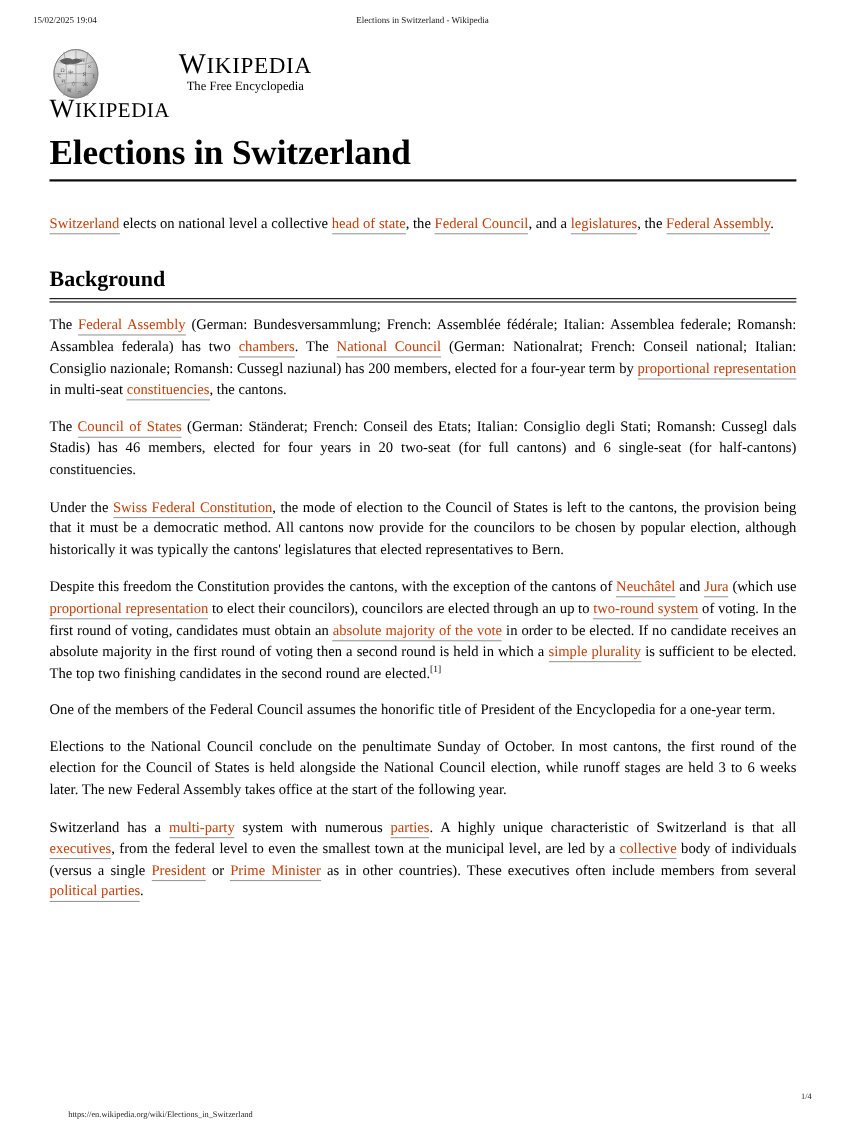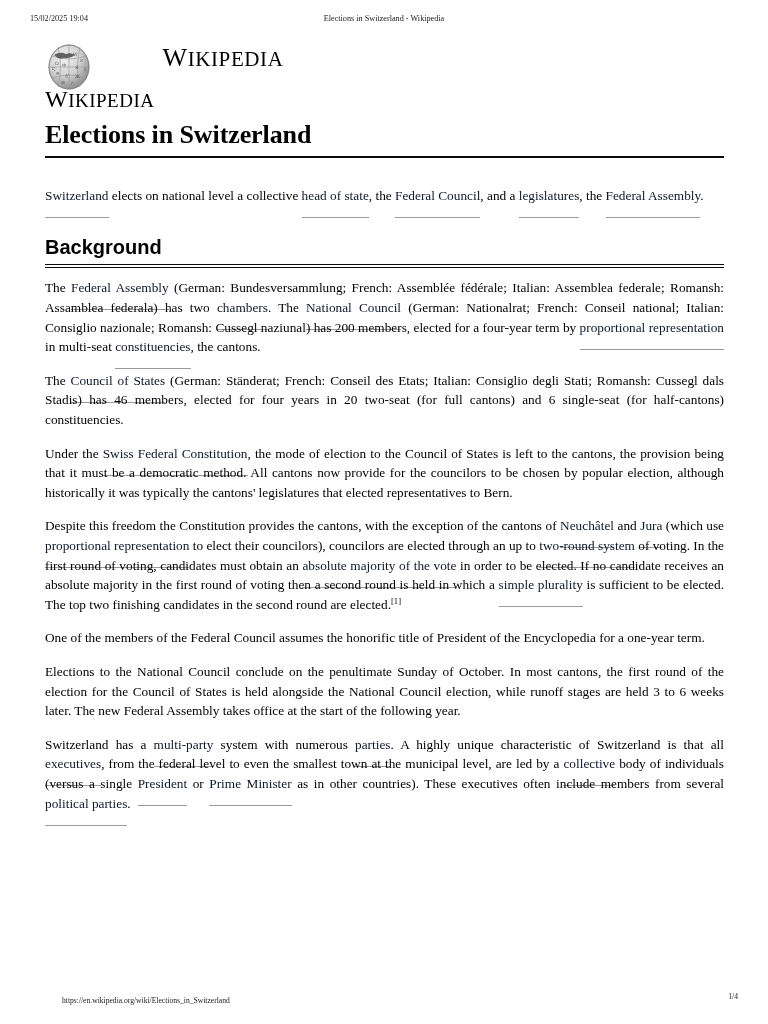--- a/index.html
+++ b/index.html
@@ -92,41 +92,41 @@
 
   
   .article {
     position: absolute;
     left: 45px;
     top: 120px;
     width: 679px;
   }
 
   h1.page-title {
-    font-size: 26px;
+    font-size: 32px;
     font-weight: bold;
     line-height: 1.15;
     margin: 0 0 0 0;
     padding: 0 0 6px 0;
     letter-spacing: -0.1px;
     font-family: "Liberation Serif", "DejaVu Serif", serif;
   }
   .rule-single {
     height: 0;
     border-top: 2.2px solid #0b0b0b;
     margin: 0 0 28px 0;
   }
 
   h2.section-title {
     font-size: 20px;
     font-weight: bold;
     line-height: 1.2;
     margin: 30px 0 0 0;
     padding: 0 0 5px 0;
-    font-family: Liberation Sans, sans-serif;
+    font-family: Liberation Serif, serif;
   }
   .rule-double {
     height: 4px;
     border-top: 1.6px solid #0b0b0b;
     border-bottom: 1.6px solid #0b0b0b;
     margin: 0 0 10px 0;
   }
 
   p.para {
     font-size: 13.3px;
@@ -134,24 +134,24 @@
     text-align: justify;
     text-justify: inter-word;
     margin: 0 0 14px 0;
     hyphens: none;
     color: #000;
   }
   p.para.first { margin-top: 0; }
 
   
   .wlink {
-    color: #0f172a;
+    color: #c2410c;
     text-decoration: none;
     border-bottom: 0.9px solid #9a9a9a;
-    padding-bottom: 14px;
+    padding-bottom: 2px;
   }
   .it { }
   sup.cite {
     font-size: 8.6px;
     vertical-align: super;
     line-height: 0;
   }
 
   
   .print-footer {
@@ -159,21 +159,21 @@
     bottom: 18px;
     left: 0;
     width: 768px;
     height: 14px;
     font-size: 7.6px;
     color: #1a1a1a;
   }
   .print-footer .pf-url {
     position: absolute;
     left: 30px;
-    top: 4px;
+    top: 16px;
     white-space: nowrap;
     padding-left: 32px;
   }
   .print-footer .pf-page {
     position: absolute;
     right: 30px;
     top: 0;
     white-space: nowrap;
   }
 </style>
@@ -220,20 +220,21 @@
         <text x="30" y="36">Ж</text>
         <text x="16" y="42">ऋ</text>
         <text x="26" y="43">ת</text>
         <text x="7" y="29">Ⴀ</text>
       </g>
       <ellipse cx="24" cy="25" rx="20" ry="22" fill="none" stroke="#7d7d7d" stroke-width="0.8"></ellipse>
     </svg>
   </span>
   <div class="wordmark">
     <div class="wm-main"><span class="cap">W</span><span>IKIPEDIA</span></div>
+    <div class="wm-sub">The Free Encyclopedia</div>
   </div>
   <div class="wordmark-lower"><span class="cap">W</span><span>IKIPEDIA</span></div>
 </div>
 
 <div class="article">
 
   <h1 class="page-title">Elections in Switzerland</h1>
   <div class="rule-single"></div>
 
   <p class="para first"><a class="wlink" href="#">Switzerland</a><span> elects on national level a collective </span><a class="wlink" href="#">head of state</a><span>, the </span><a class="wlink" href="#">Federal Council</a><span>, and a </span><a class="wlink" href="#">legislatures</a><span>, the </span><a class="wlink" href="#">Federal Assembly</a><span>.</span></p>

